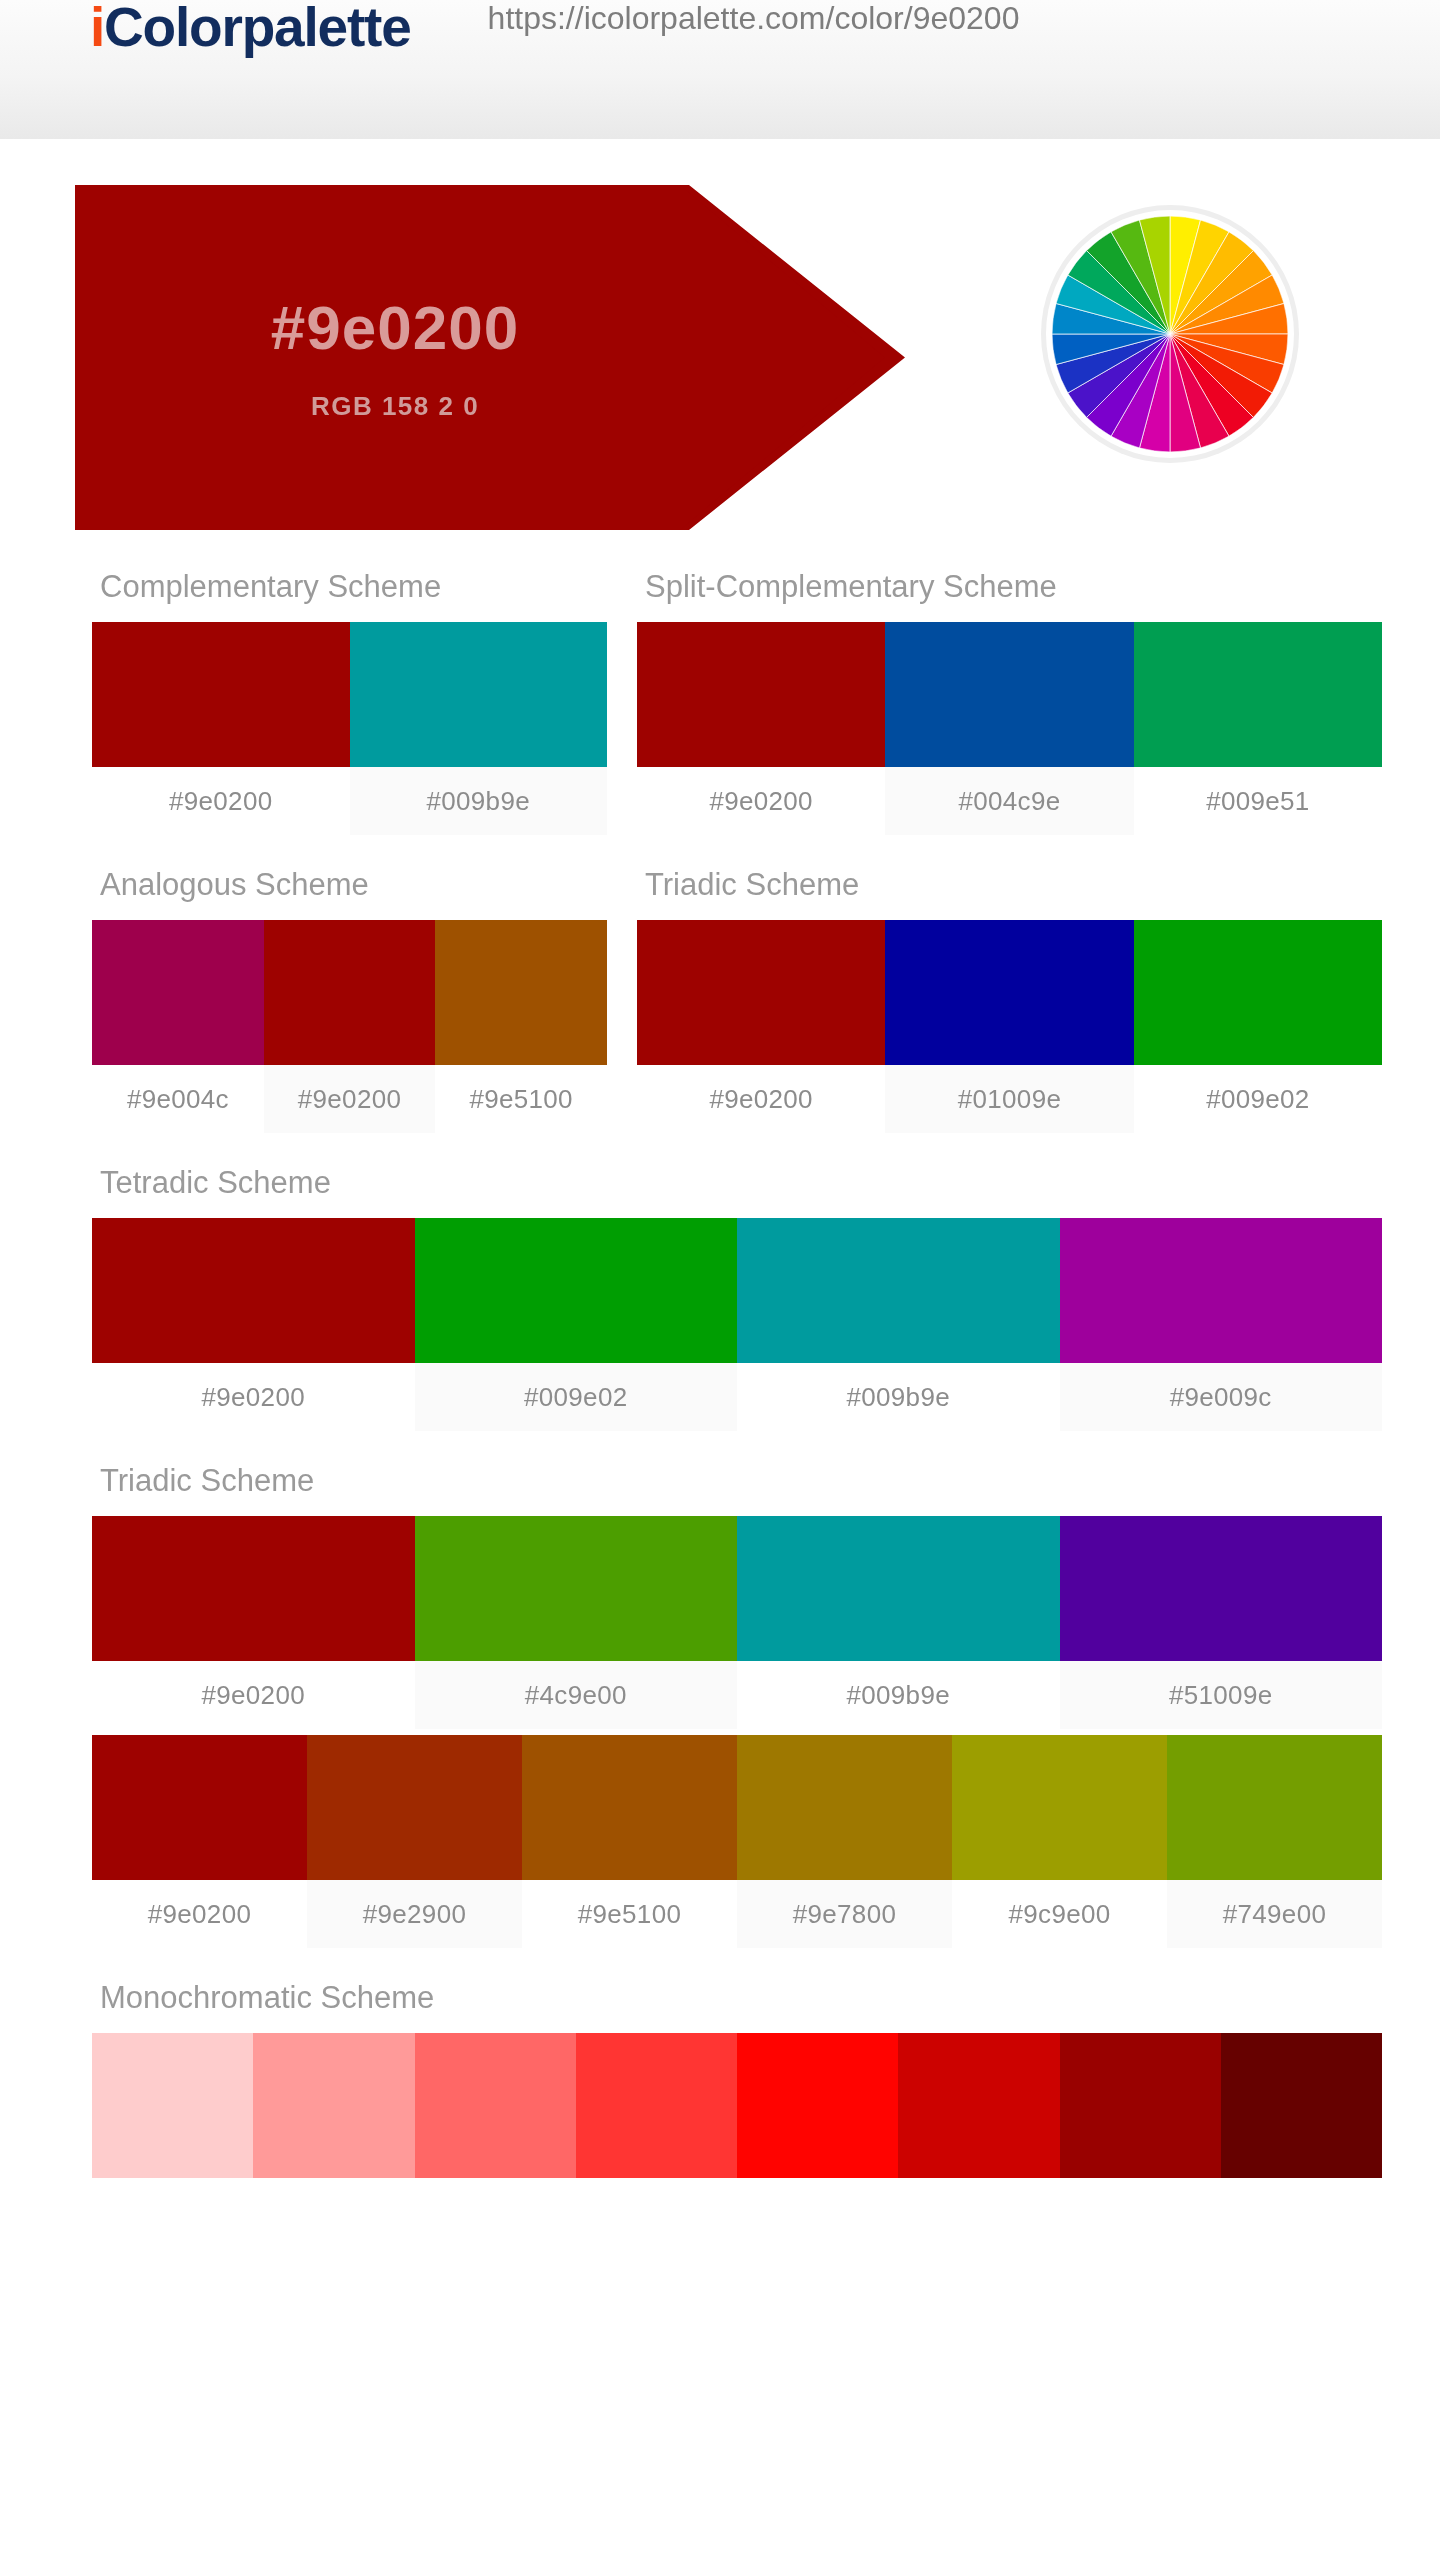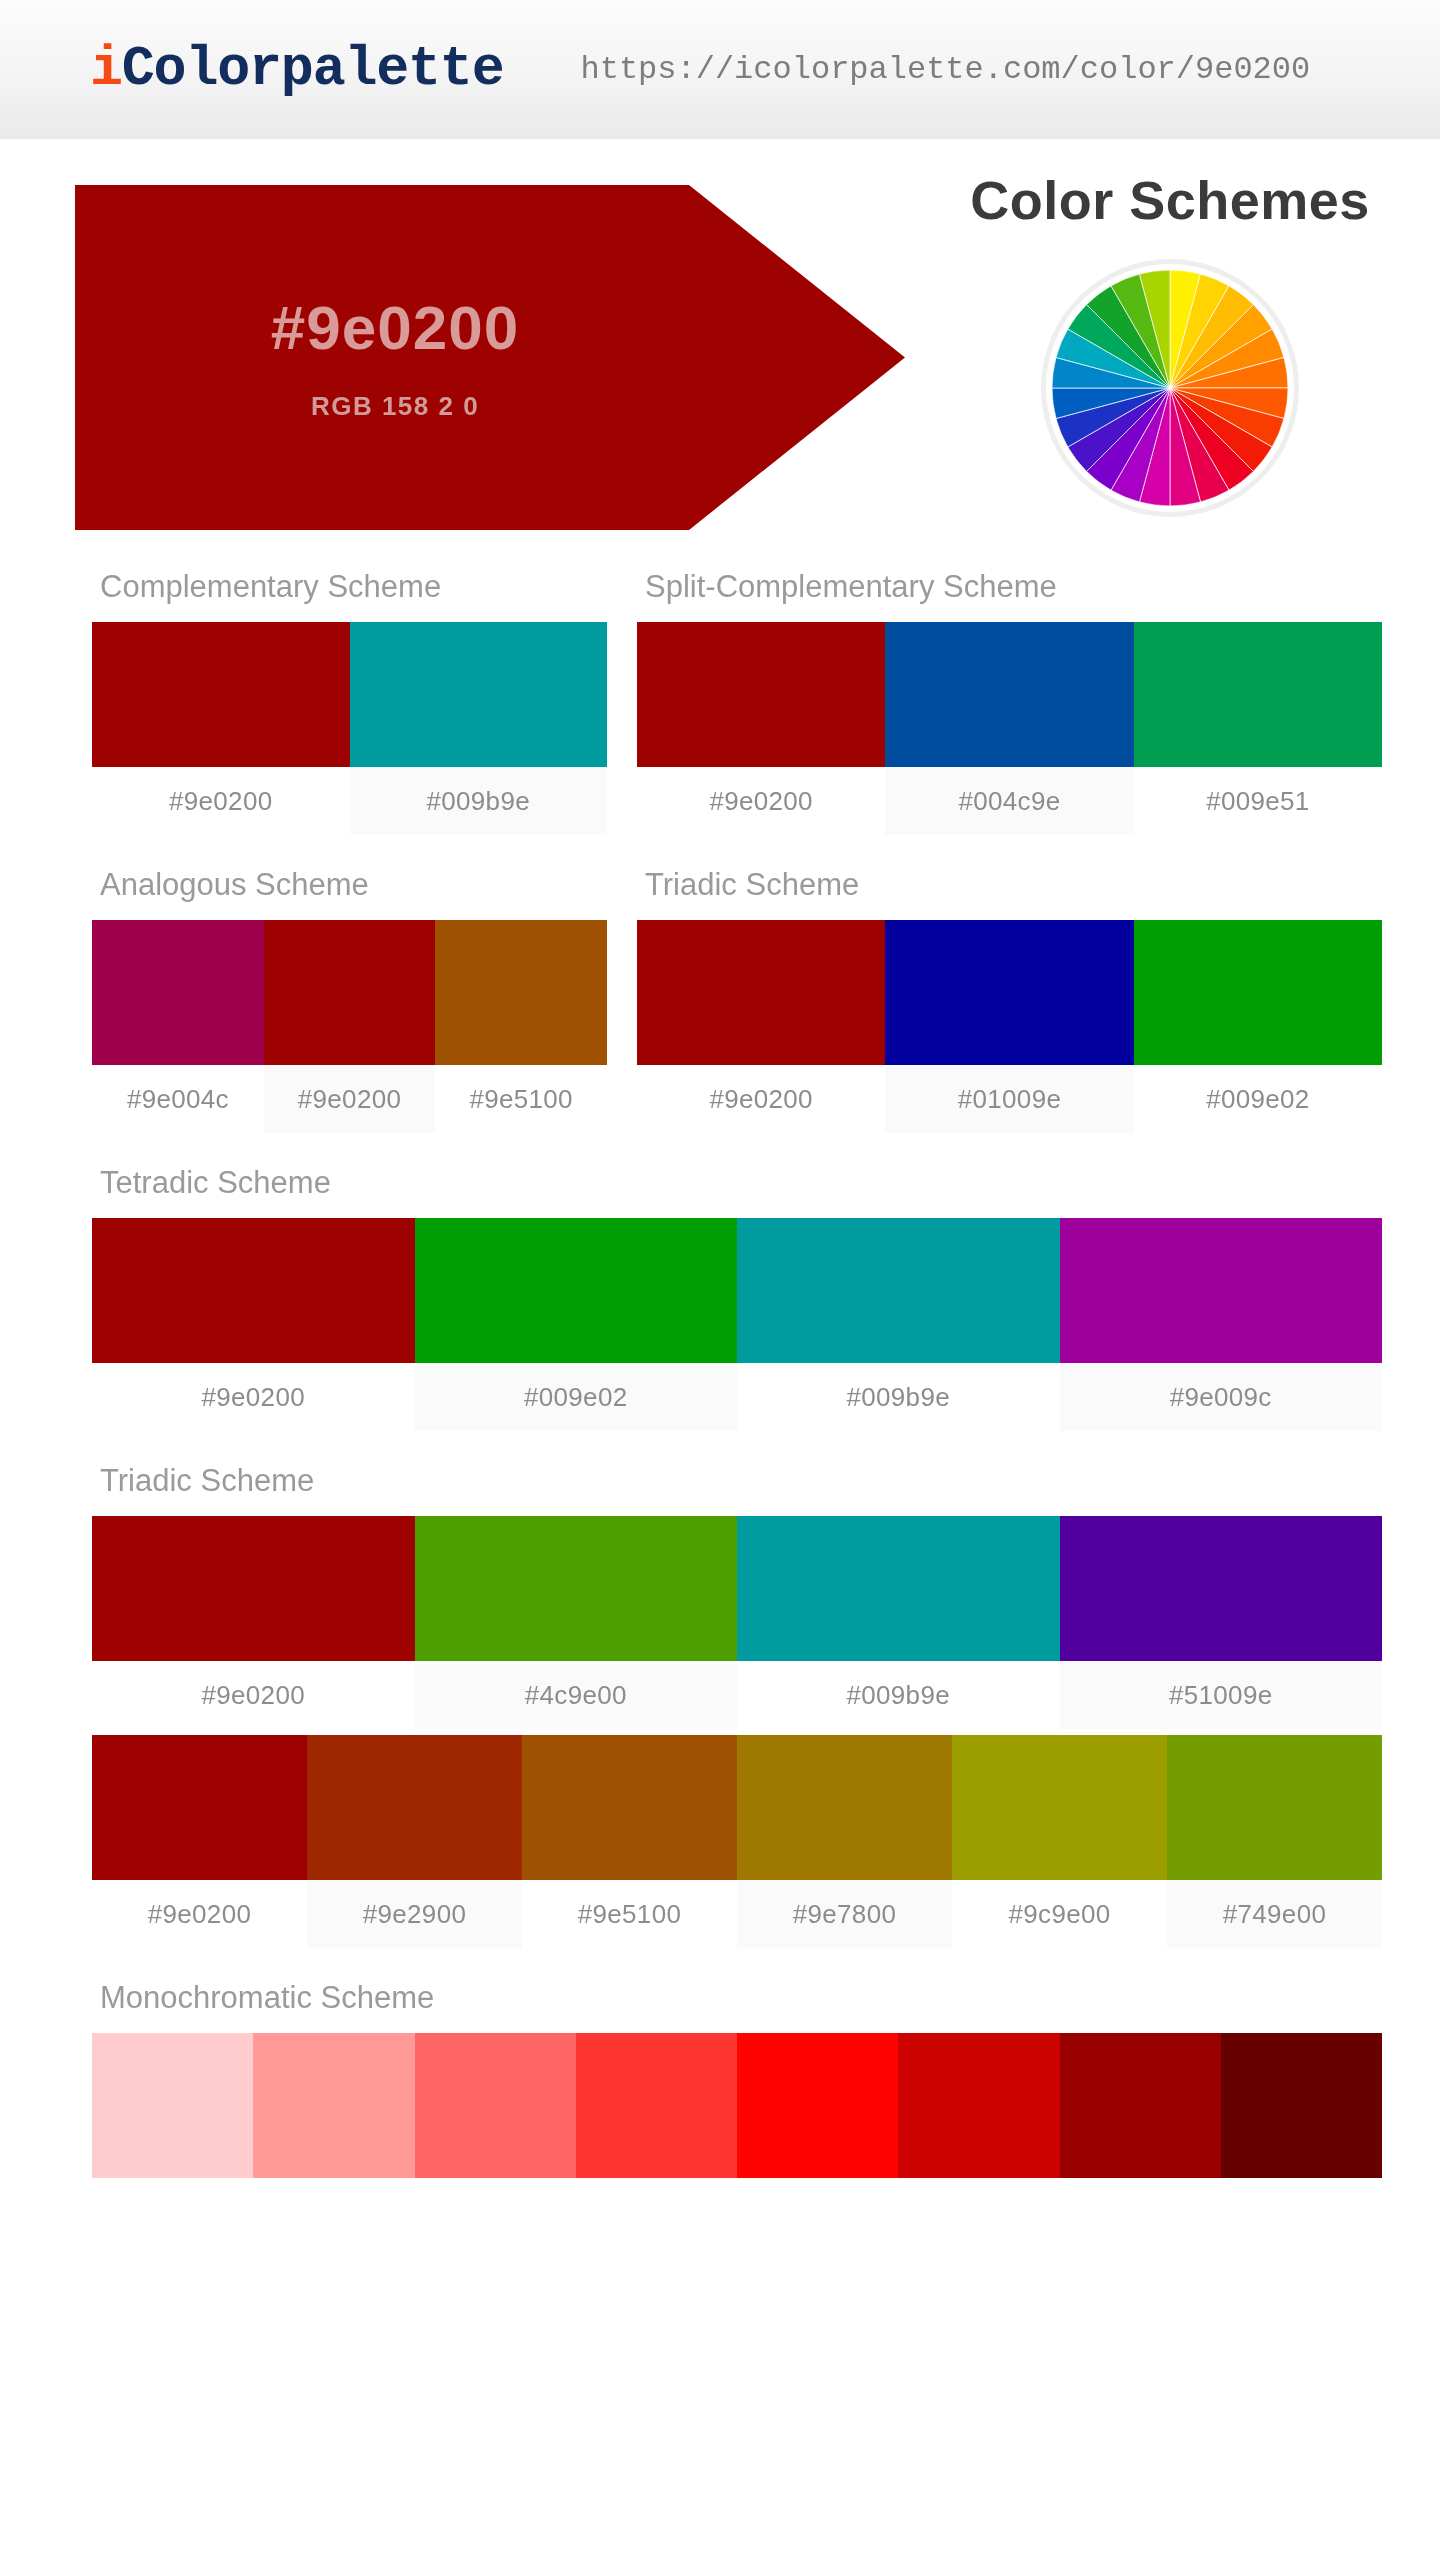--- a/index.html
+++ b/index.html
@@ -12,22 +12,21 @@
   }
 
   
   .header {
     position: relative;
     width: 1440px;
     height: 143px;
     background: linear-gradient(180deg, #fcfcfc 0%, #f4f4f4 55%, #e9e9e9 100%);
     border-bottom: 4px solid #ffffff;
     display: flex;
-    align-items: center;
-    font-family: Liberation Mono, monospace;
+    align-items: flex-start;
   }
   .logo {
     margin-left: 90px;
     font-size: 55px;
     font-weight: bold;
     letter-spacing: -1.2px;
     white-space: nowrap;
     line-height: 1;
   }
   .logo .logo-i { color: #f54a13; }
@@ -193,21 +192,20 @@
 
 <div class="hero-wrap">
   <div class="hero-shape"></div>
   <div class="hero-chevron"></div>
   <div class="hero-text">
     <div class="hero-hex">#9e0200</div>
     <div class="hero-rgb">RGB 158 2 0</div>
   </div>
 
   <div class="hero-right">
-    <div class="schemes-title">Color Schemes</div>
     <div class="wheel-ring">
       <div class="wheel">
         <svg width="236" height="236" viewBox="0 0 236 236" id="wheel-svg" aria-hidden="true">
             <path d="M118 118 L118.00000000000001 0 A118 118 0 0 1 148.54064732209744 4.020752497889944 Z" fill="#ffef00" stroke="#ffffff" stroke-width="0.7"></path>
             <path d="M118 118 L148.54064732209744 4.020752497889944 A118 118 0 0 1 177 15.809002353436242 Z" fill="#ffd400" stroke="#ffffff" stroke-width="0.7"></path>
             <path d="M118 118 L177 15.809002353436242 A118 118 0 0 1 201.4386001800126 34.5613998199874 Z" fill="#ffbc00" stroke="#ffffff" stroke-width="0.7"></path>
             <path d="M118 118 L201.4386001800126 34.5613998199874 A118 118 0 0 1 220.19099764656377 59.00000000000001 Z" fill="#ffa200" stroke="#ffffff" stroke-width="0.7"></path>
             <path d="M118 118 L220.19099764656377 59.00000000000001 A118 118 0 0 1 231.97924750211007 87.45935267790256 Z" fill="#ff8a00" stroke="#ffffff" stroke-width="0.7"></path>
             <path d="M118 118 L231.97924750211007 87.45935267790256 A118 118 0 0 1 236 118 Z" fill="#ff7000" stroke="#ffffff" stroke-width="0.7"></path>
             <path d="M118 118 L236 118 A118 118 0 0 1 231.97924750211007 148.54064732209744 Z" fill="#fd5a00" stroke="#ffffff" stroke-width="0.7"></path>

